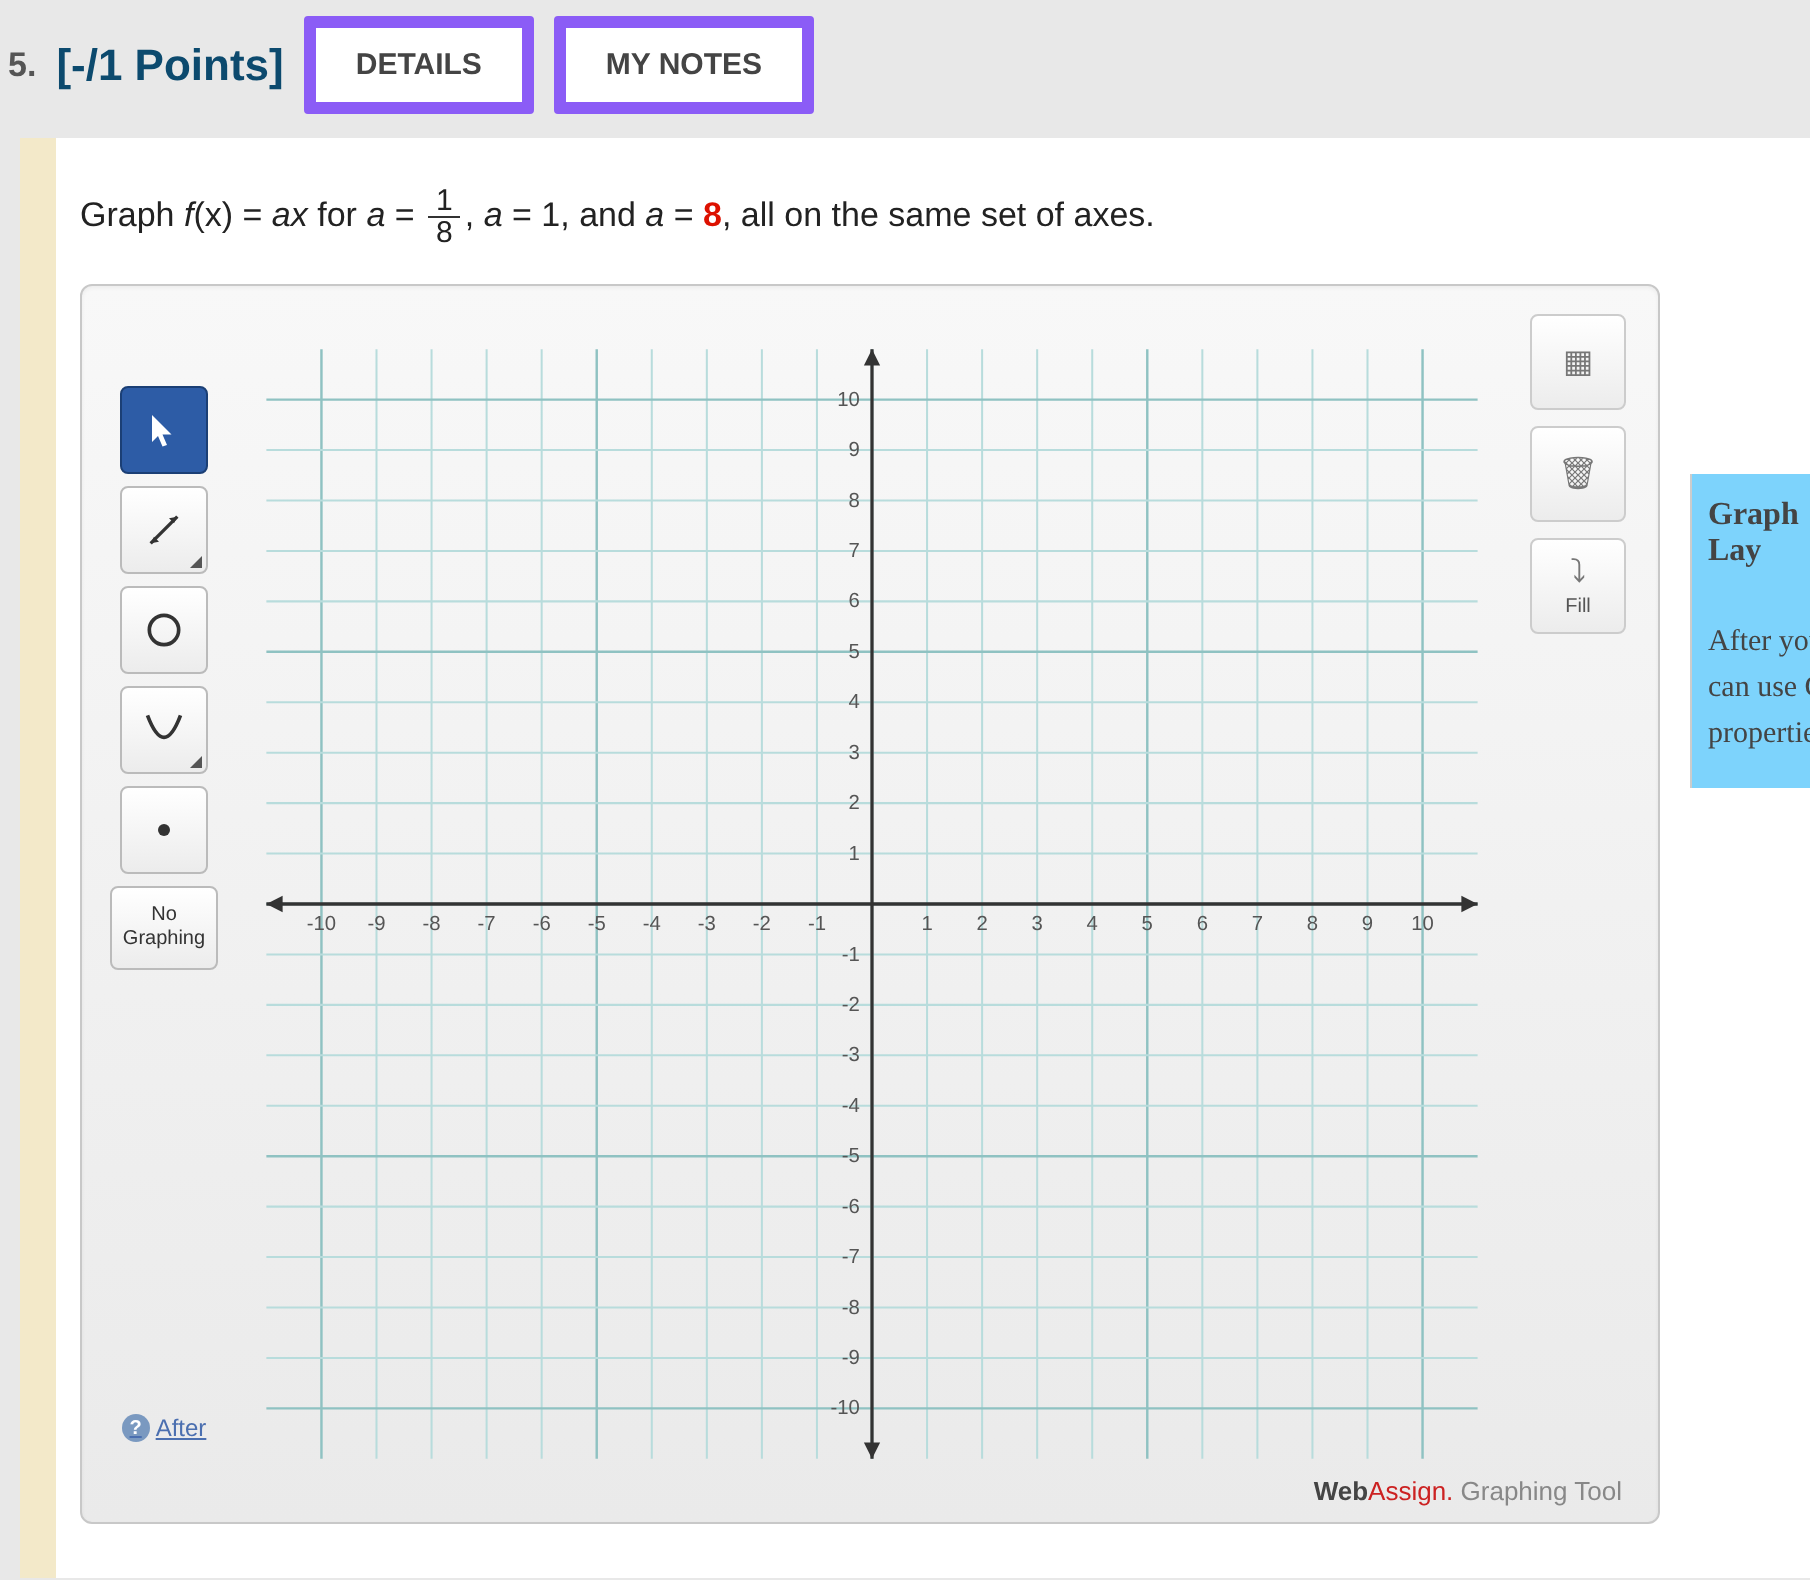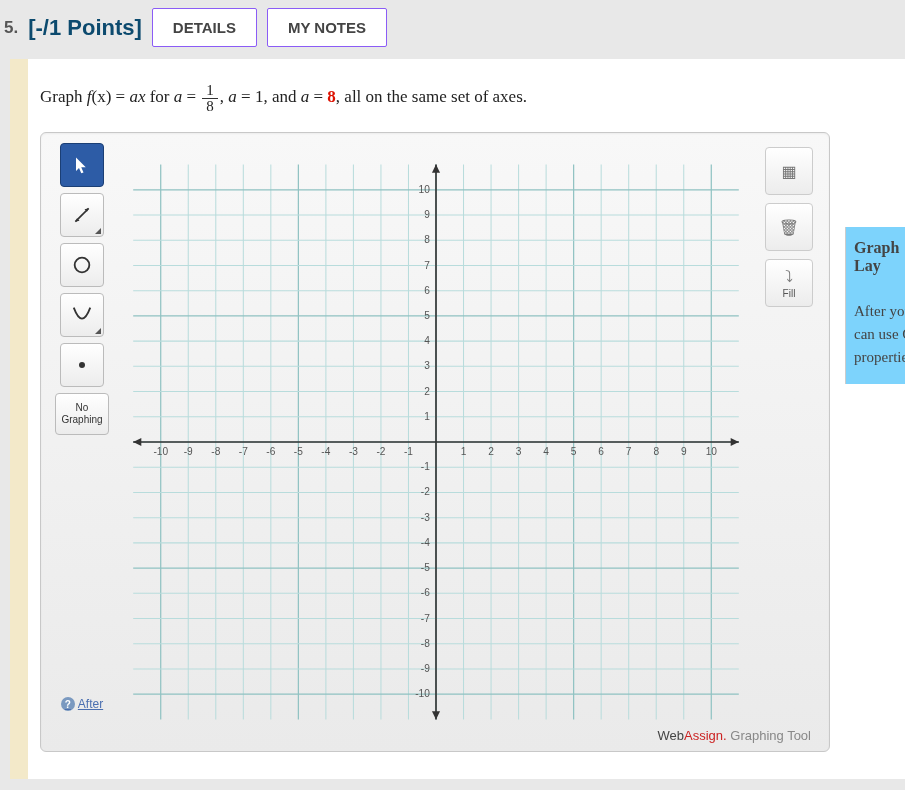--- a/index.html
+++ b/index.html
@@ -27,21 +27,21 @@
       font-size: 17px;
       padding-left: 4px;
     }
     .points {
       font-weight: bold;
       color: #0c4a6e;
       font-size: 22px;
     }
     .header-btn {
       background: #fff;
-      border: 1px solid #8b5cf6;
+      border: 6px solid #8b5cf6;
       padding: 10px 20px;
       font-weight: bold;
       color: #444;
       font-size: 15px;
       border-radius: 2px;
       cursor: pointer;
     }
     .assignment-label {
       font-weight: bold;
       color: #444;
@@ -57,21 +57,21 @@
     }
     .left-bar {
       position: absolute;
       left: -18px;
       top: 0;
       bottom: 0;
       width: 18px;
       background: #f3e9c9;
     }
     .prompt {
-      font-family: Liberation Serif, serif;
+      font-family: Liberation Sans, sans-serif;
       font-size: 17px;
       color: #222;
       margin-bottom: 18px;
     }
     .prompt .ital { font-style: italic; }
     .prompt .frac {
       display: inline-block;
       vertical-align: middle;
       text-align: center;
       font-size: 15px;
@@ -91,20 +91,21 @@
       height: 620px;
       position: relative;
       box-shadow: inset 0 1px 2px rgba(0,0,0,0.05);
     }
     .toolbar-left {
       width: 62px;
       display: flex;
       flex-direction: column;
       gap: 6px;
       align-items: center;
+      margin-top: 40px;
     }
     .tool-btn {
       width: 44px;
       height: 44px;
       background: linear-gradient(#fff, #ececec);
       border: 1px solid #bbb;
       border-radius: 4px;
       display: flex;
       align-items: center;
       justify-content: center;
@@ -196,21 +197,21 @@
       font-size: 16px;
       color: #777;
     }
     .footer-brand {
       position: absolute;
       right: 18px;
       bottom: 8px;
       font-size: 13px;
       color: #888;
     }
-    .footer-brand .wa1 { color: #444; font-weight: normal; }
+    .footer-brand .wa1 { color: #444; font-weight: bold; }
     .footer-brand .wa2 { color: #c22; font-weight: normal; }
     .side-panel {
       position: absolute;
       right: 0;
       top: 168px;
       width: 60px;
       background: #7dd3fc;
       border-left: 1px solid #ccc;
       padding: 12px 0 12px 8px;
       font-family: Georgia, serif;

